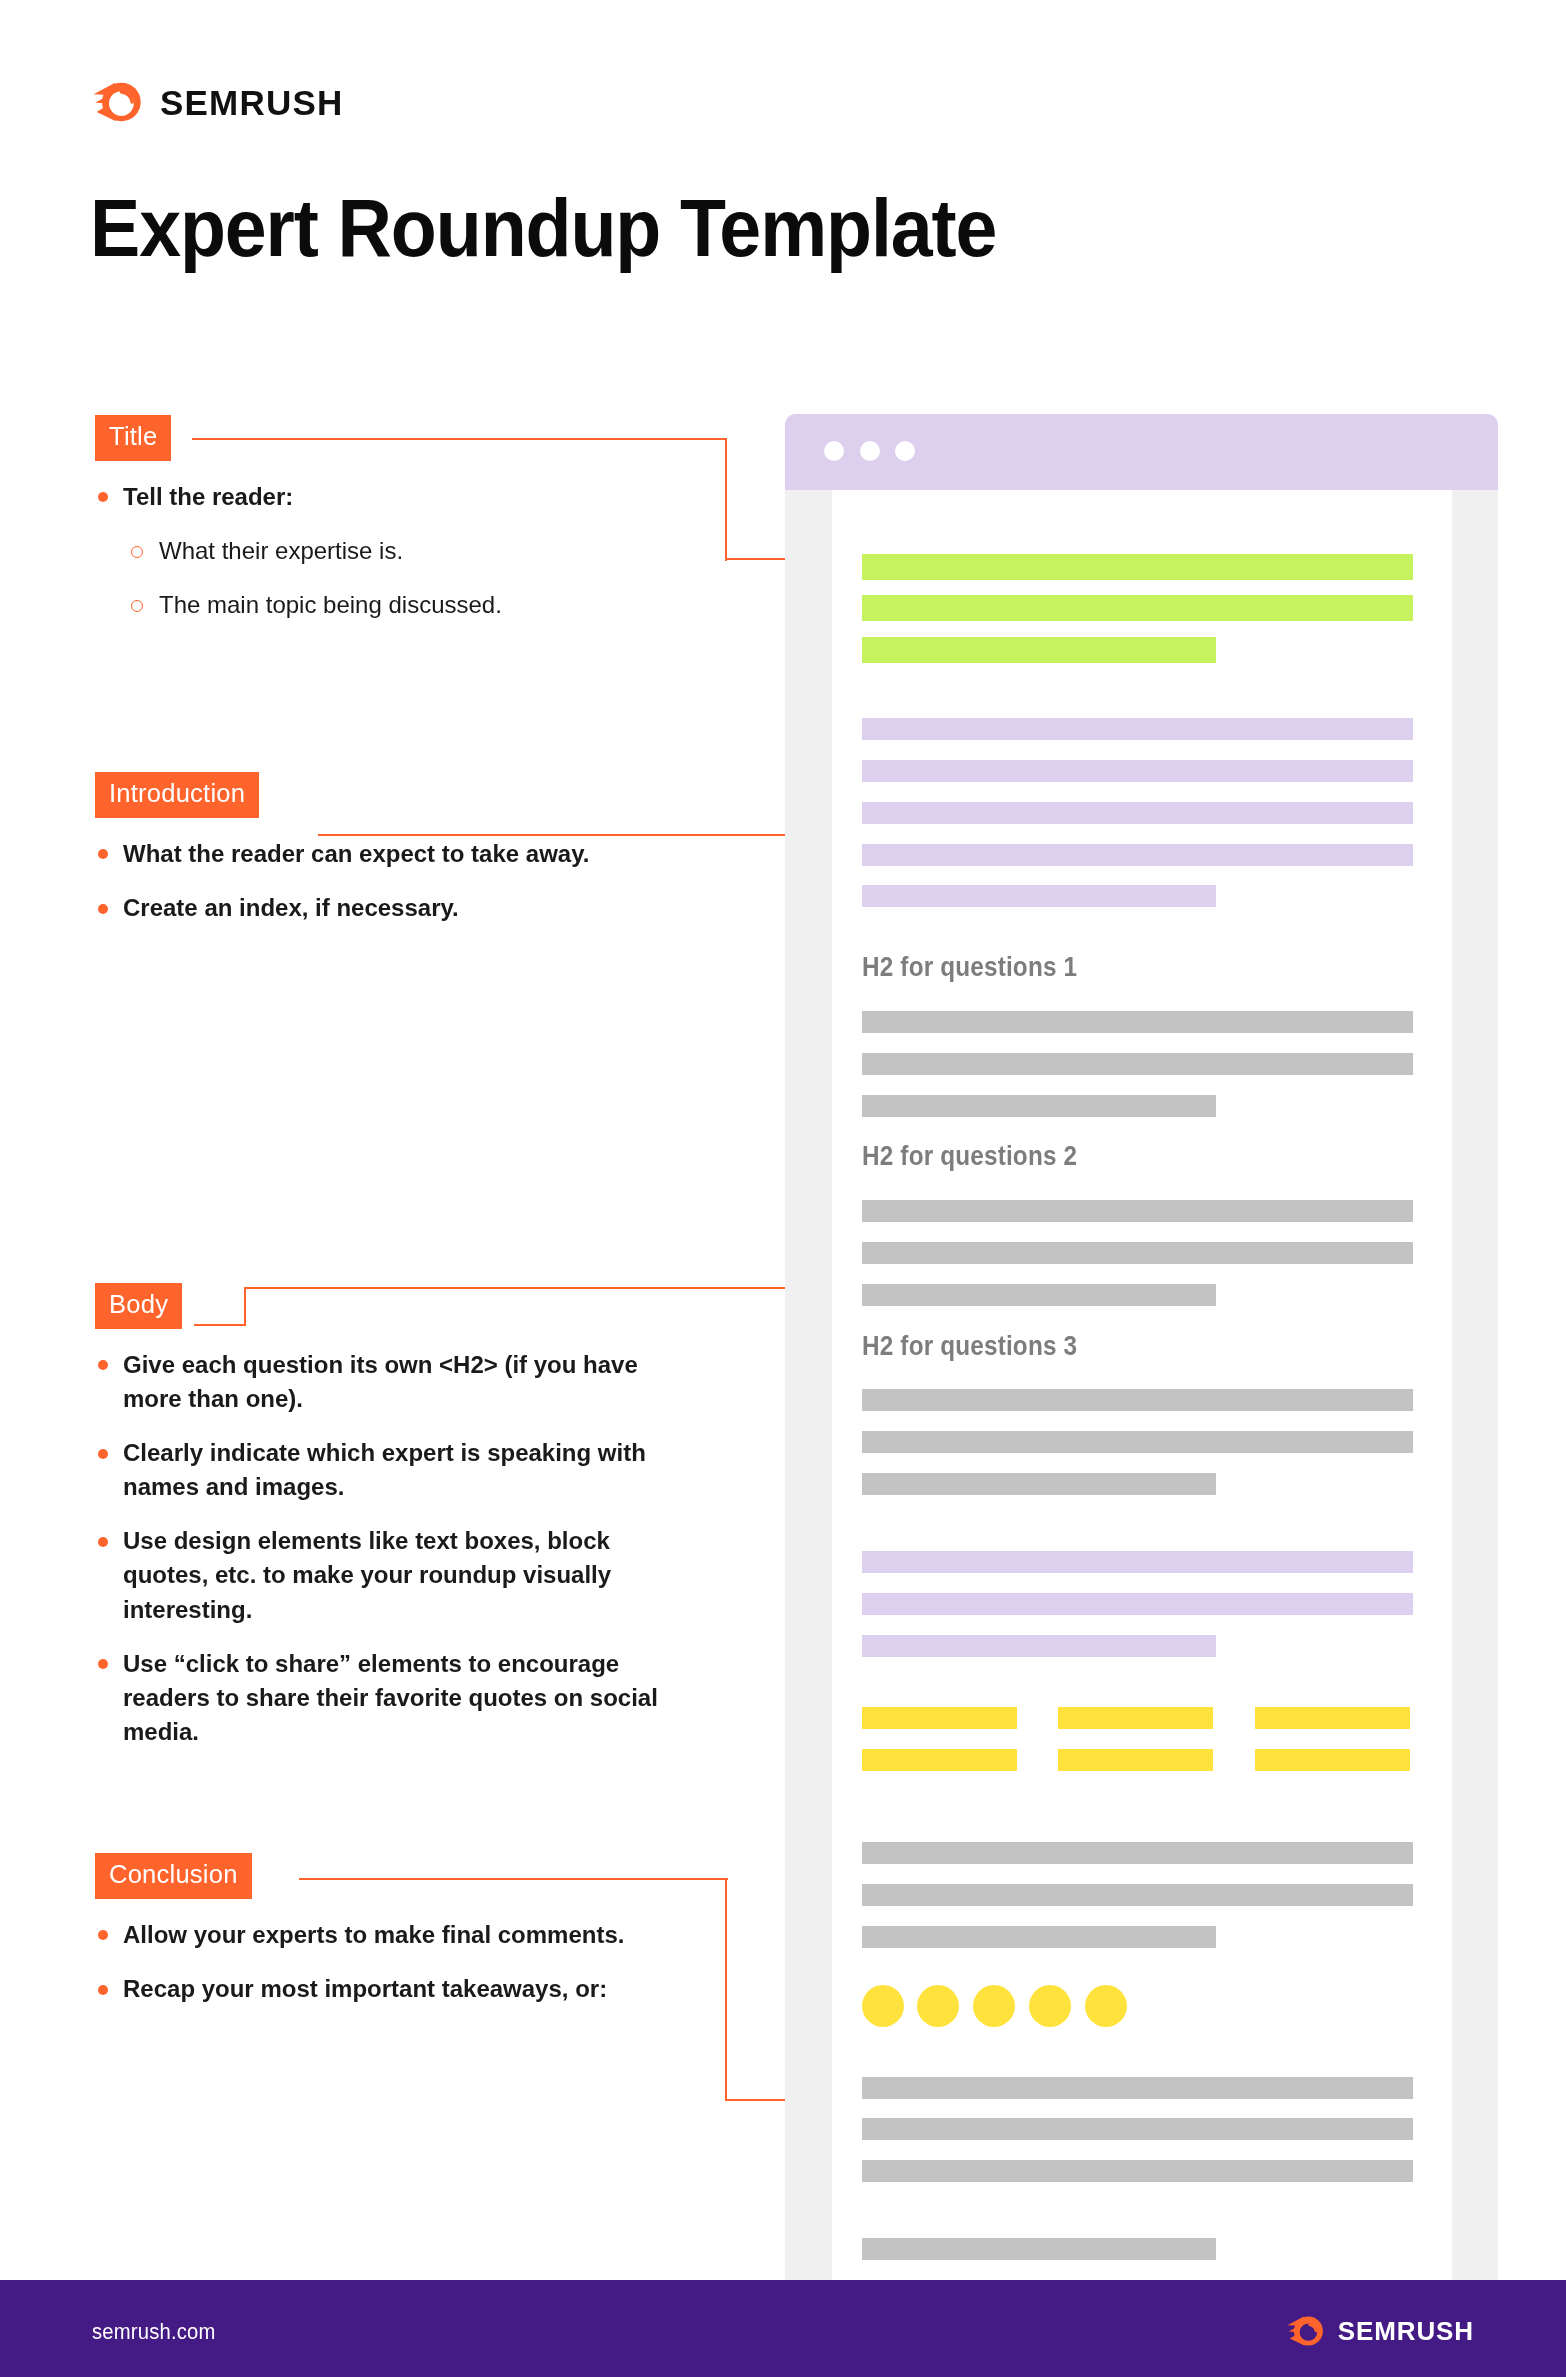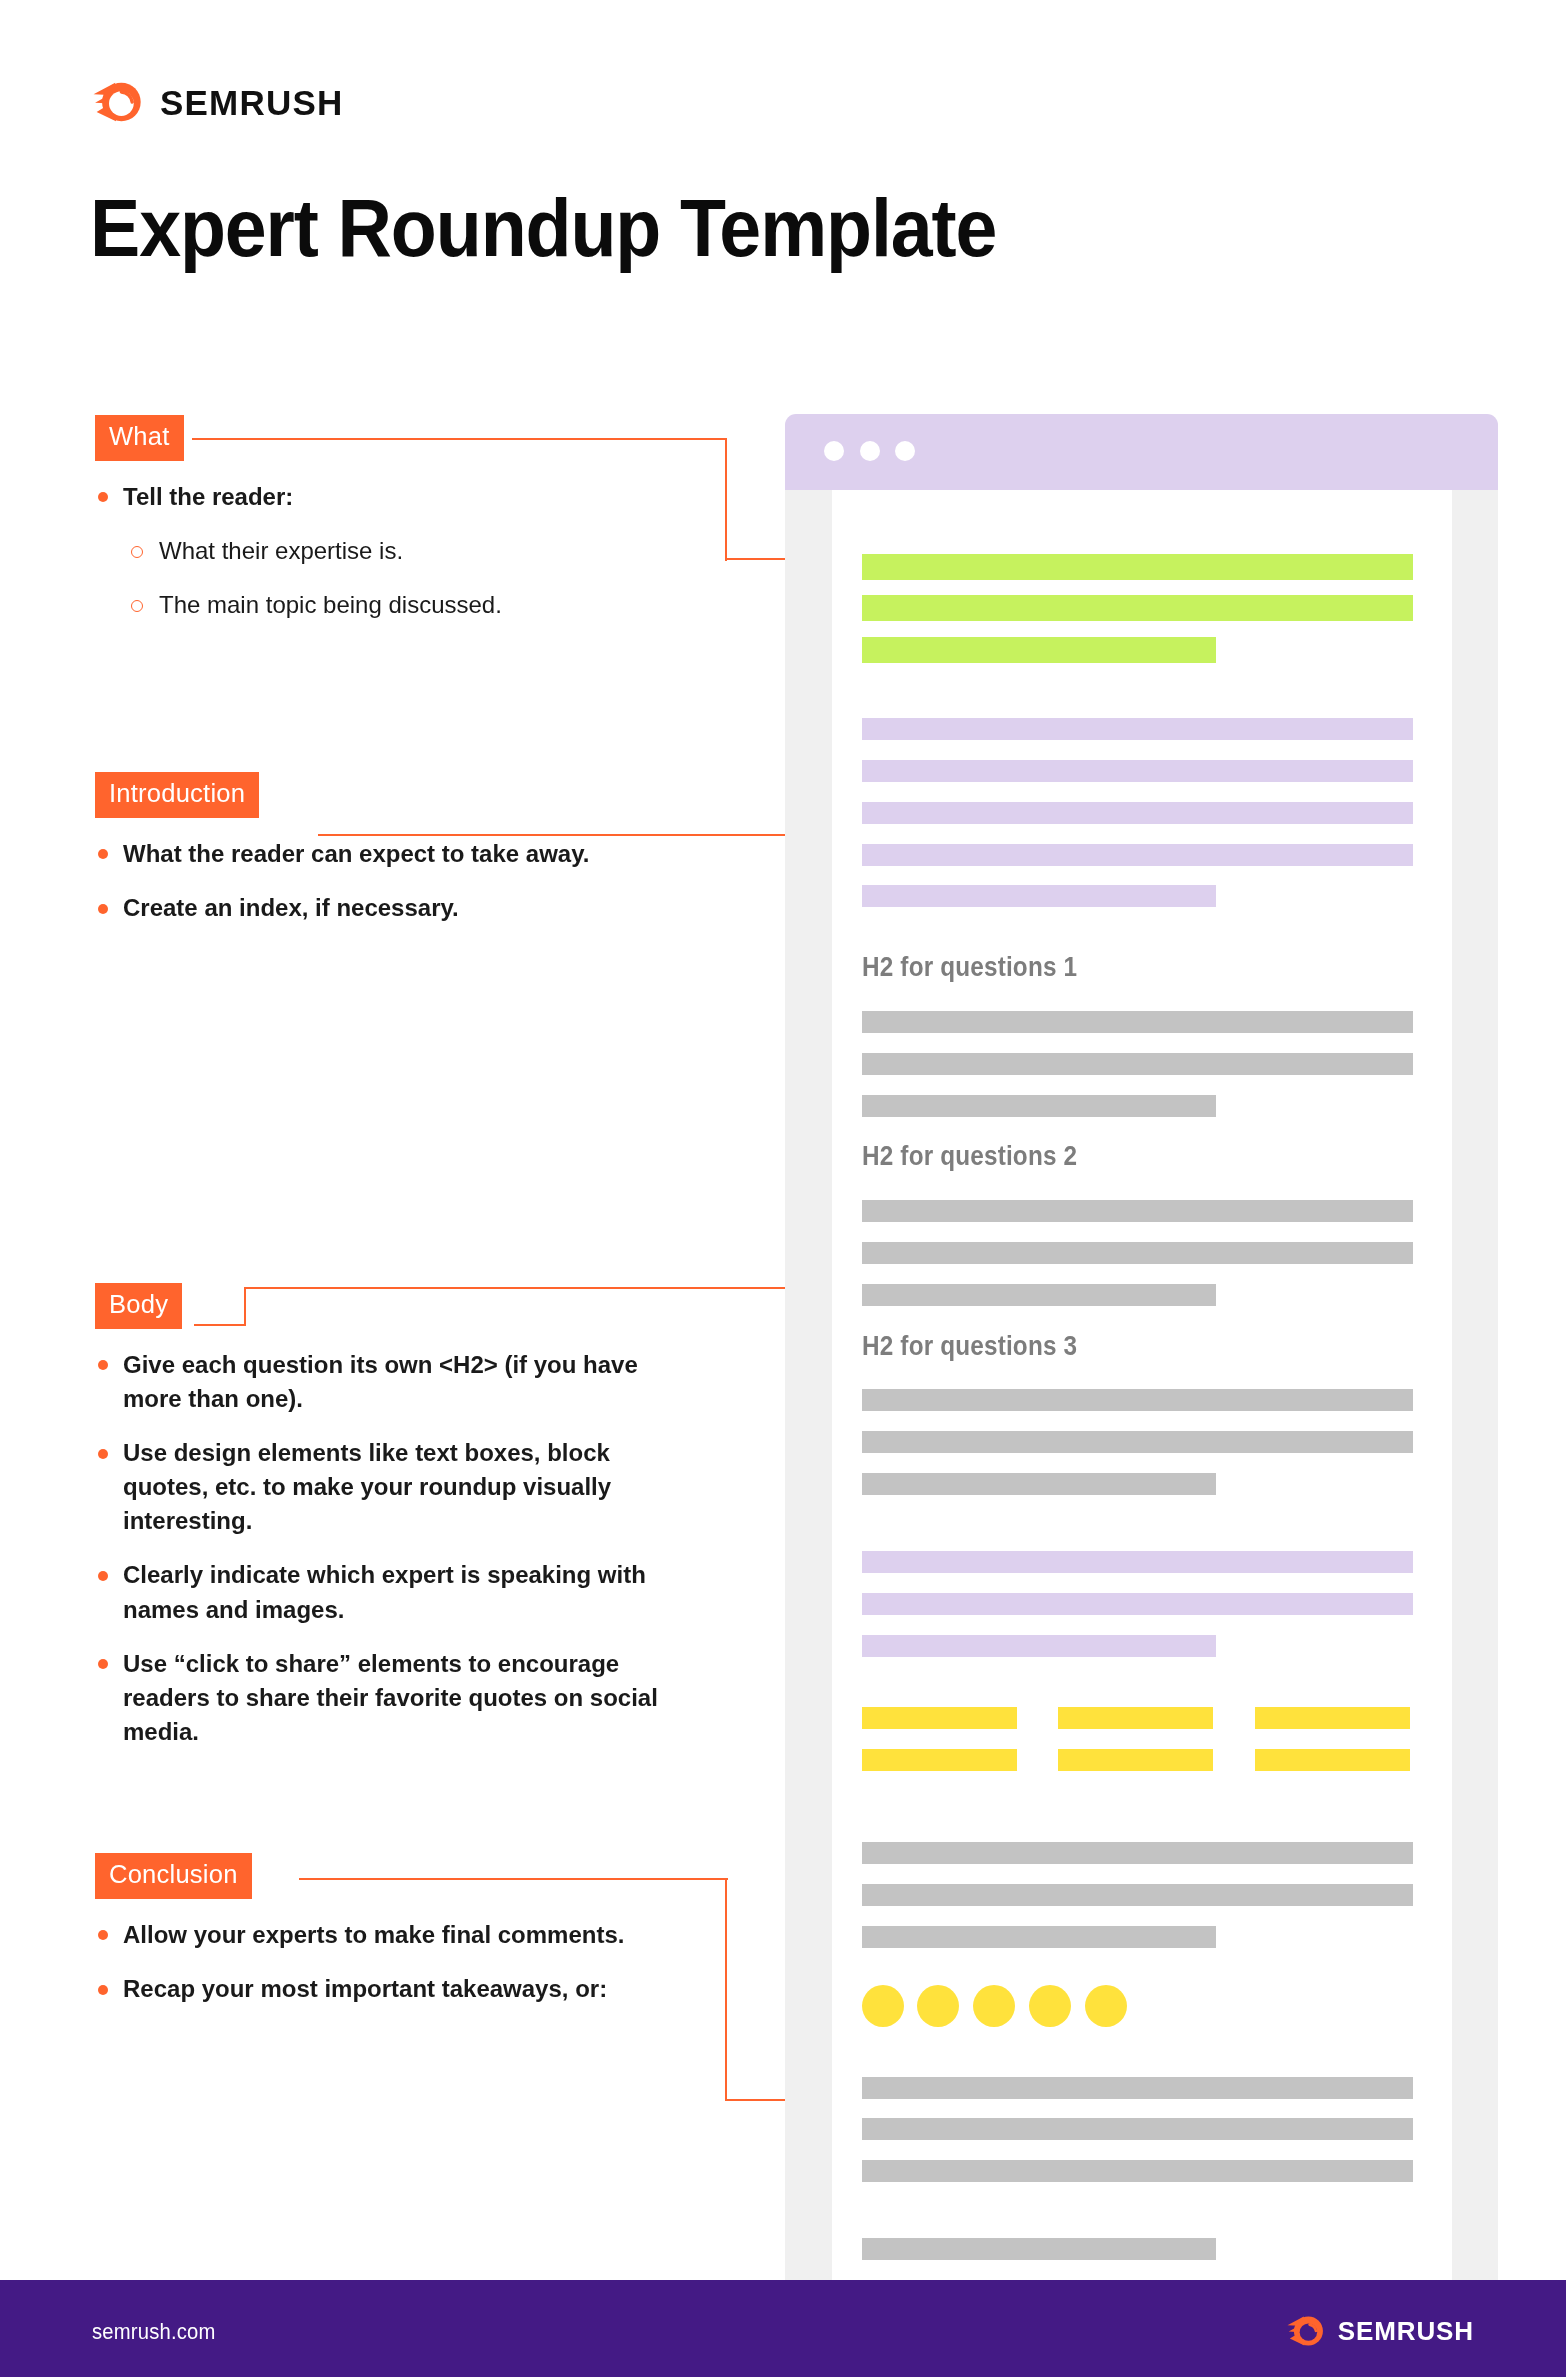--- a/index.html
+++ b/index.html
@@ -255,21 +255,21 @@
     <path d="M38 18 A15 15 0 0 1 52 31" stroke="#ff642d" stroke-width="4.5" fill="none" stroke-linecap="round"></path>
   </svg>
   <span class="brand-word">SEMRUSH</span>
 </div>
 
 <div class="page-title">Expert Roundup Template</div>
 
 <div class="left-col">
 
   <div class="section sec-title">
-    <span class="tag">What</span>
+    <span class="tag">Title</span>
     <ul class="bullets">
       <li>Tell the reader:</li>
     </ul>
     <ul class="sub-bullets">
       <li>What their expertise is.</li>
       <li>The main topic being discussed.</li>
     </ul>
   </div>
 
   <div class="section sec-intro">
@@ -277,22 +277,22 @@
     <ul class="bullets">
       <li>What the reader can expect to take away.</li>
       <li>Create an index, if necessary.</li>
     </ul>
   </div>
 
   <div class="section sec-body">
     <span class="tag">Body</span>
     <ul class="bullets">
       <li>Give each question its own &lt;H2&gt; (if you have more than one).</li>
+      <li>Clearly indicate which expert is speaking with names and images.</li>
       <li>Use design elements like text boxes, block quotes, etc. to make your roundup visually interesting.</li>
-      <li>Clearly indicate which expert is speaking with names and images.</li>
       <li>Use “click to share” elements to encourage readers to share their favorite quotes on social media.</li>
     </ul>
   </div>
 
   <div class="section sec-concl">
     <span class="tag">Conclusion</span>
     <ul class="bullets">
       <li>Allow your experts to make final comments.</li>
       <li>Recap your most important takeaways, or:</li>
     </ul>

